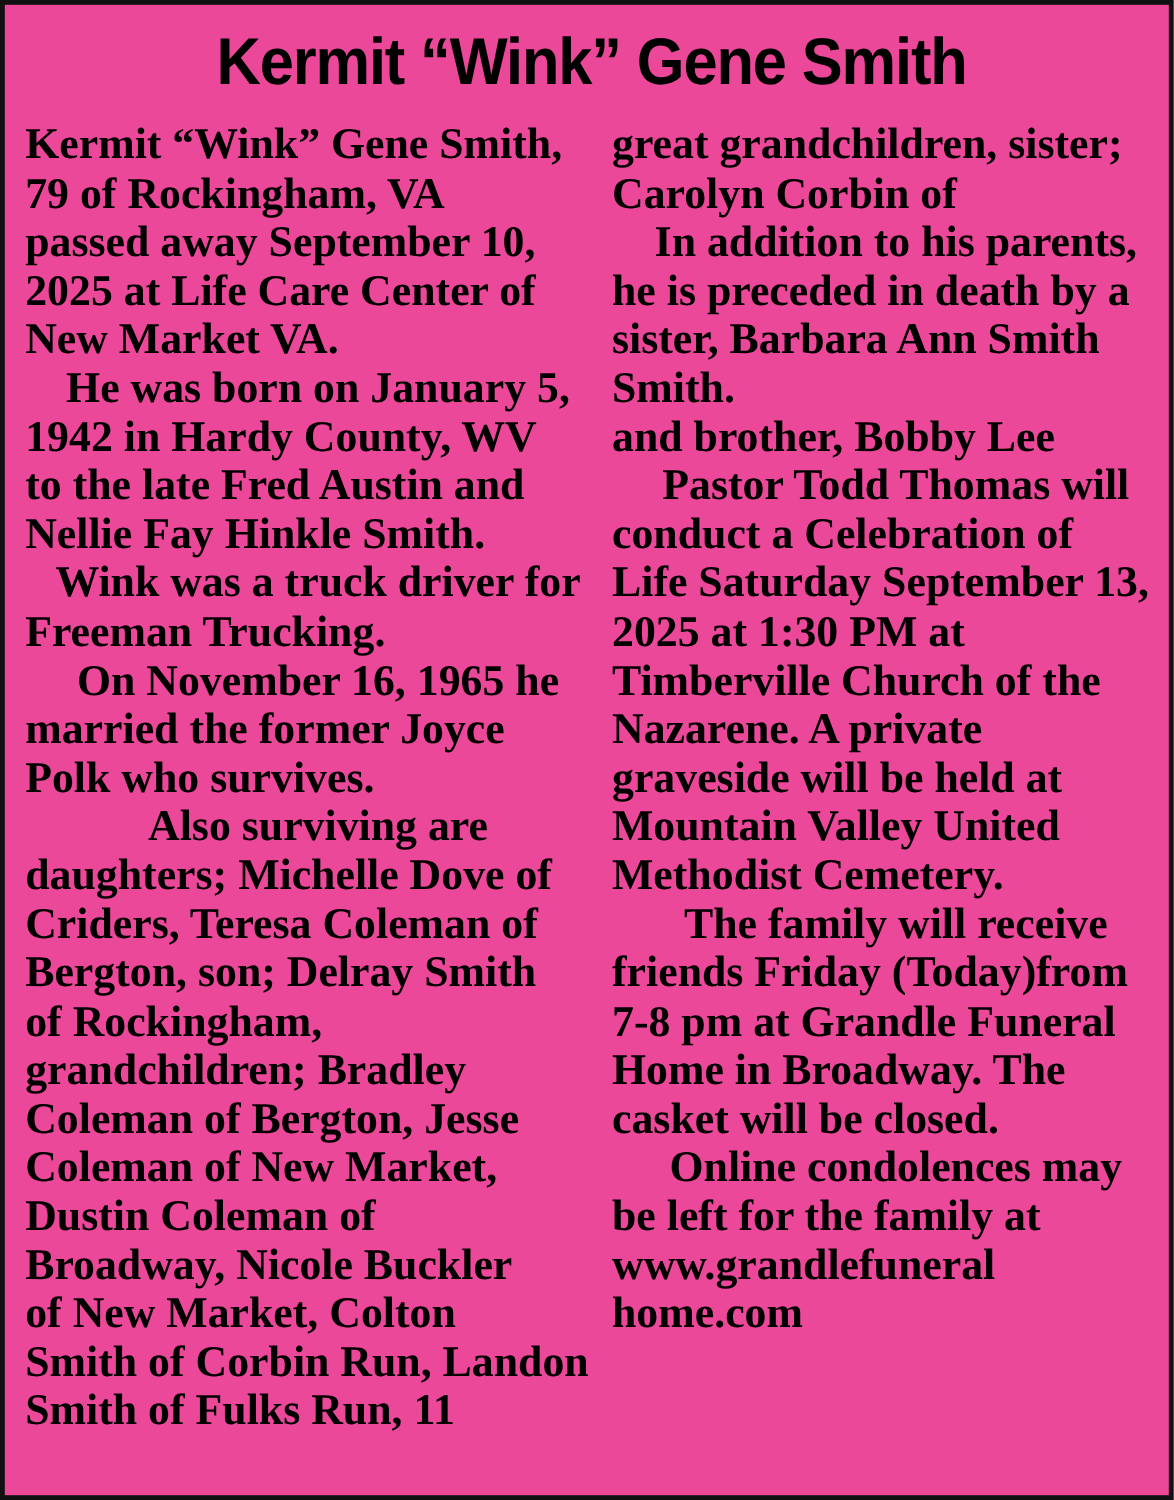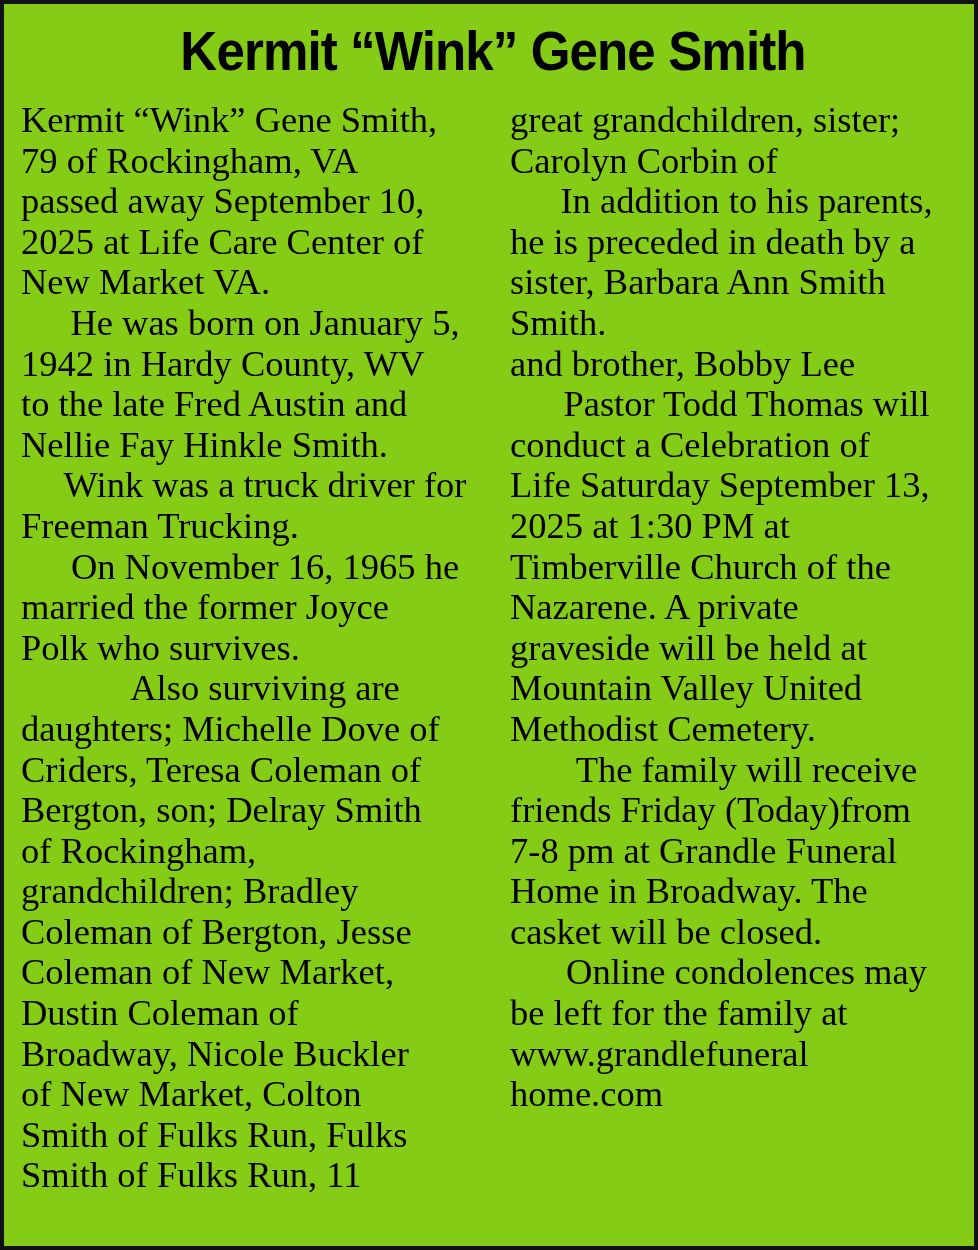--- a/index.html
+++ b/index.html
@@ -14,21 +14,21 @@
     }
     .frame {
       position: absolute;
       left: 0;
       top: 0;
       width: 978px;
       height: 1250px;
       box-sizing: border-box;
       border: 4px solid #111111;
       border-top-width: 4px;
-      background: #84cc16;
+      background: #ec4899;
     }
     .headline {
       position: absolute;
       left: 0;
       top: 12px;
       width: 978px;
       text-align: center;
       font-family: "Liberation Sans", sans-serif;
       font-weight: bold;
       font-size: 55px;
@@ -52,20 +52,21 @@
       width: 470px;
     }
     .col-right {
       left: 506px;
       width: 455px;
     }
     .line {
       display: block;
       white-space: nowrap;
       height: 40.6px;
+      font-weight: bold;
     }
     .indent {
       padding-left: 18px;
       text-align: center;
     }
   </style>
 </head>
 <body>
 
 <div class="frame">
@@ -90,21 +91,21 @@
     <span class="line">daughters; Michelle Dove of</span>
     <span class="line">Criders, Teresa Coleman of</span>
     <span class="line">Bergton, son; Delray Smith</span>
     <span class="line">of Rockingham,</span>
     <span class="line">grandchildren; Bradley</span>
     <span class="line">Coleman of Bergton, Jesse</span>
     <span class="line">Coleman of New Market,</span>
     <span class="line">Dustin Coleman of</span>
     <span class="line">Broadway, Nicole Buckler</span>
     <span class="line">of New Market, Colton</span>
-    <span class="line">Smith of Fulks Run, Fulks</span>
+    <span class="line">Smith of Corbin Run, Landon</span>
     <span class="line">Smith of Fulks Run, 11</span>
   </div>
 
   <div class="column col-right">
     <span class="line">great grandchildren, sister;</span>
     <span class="line">Carolyn Corbin of</span>
     <span class="line indent">In addition to his parents,</span>
     <span class="line">he is preceded in death by a</span>
     <span class="line">sister, Barbara Ann Smith</span>
     <span class="line">Smith.</span>

